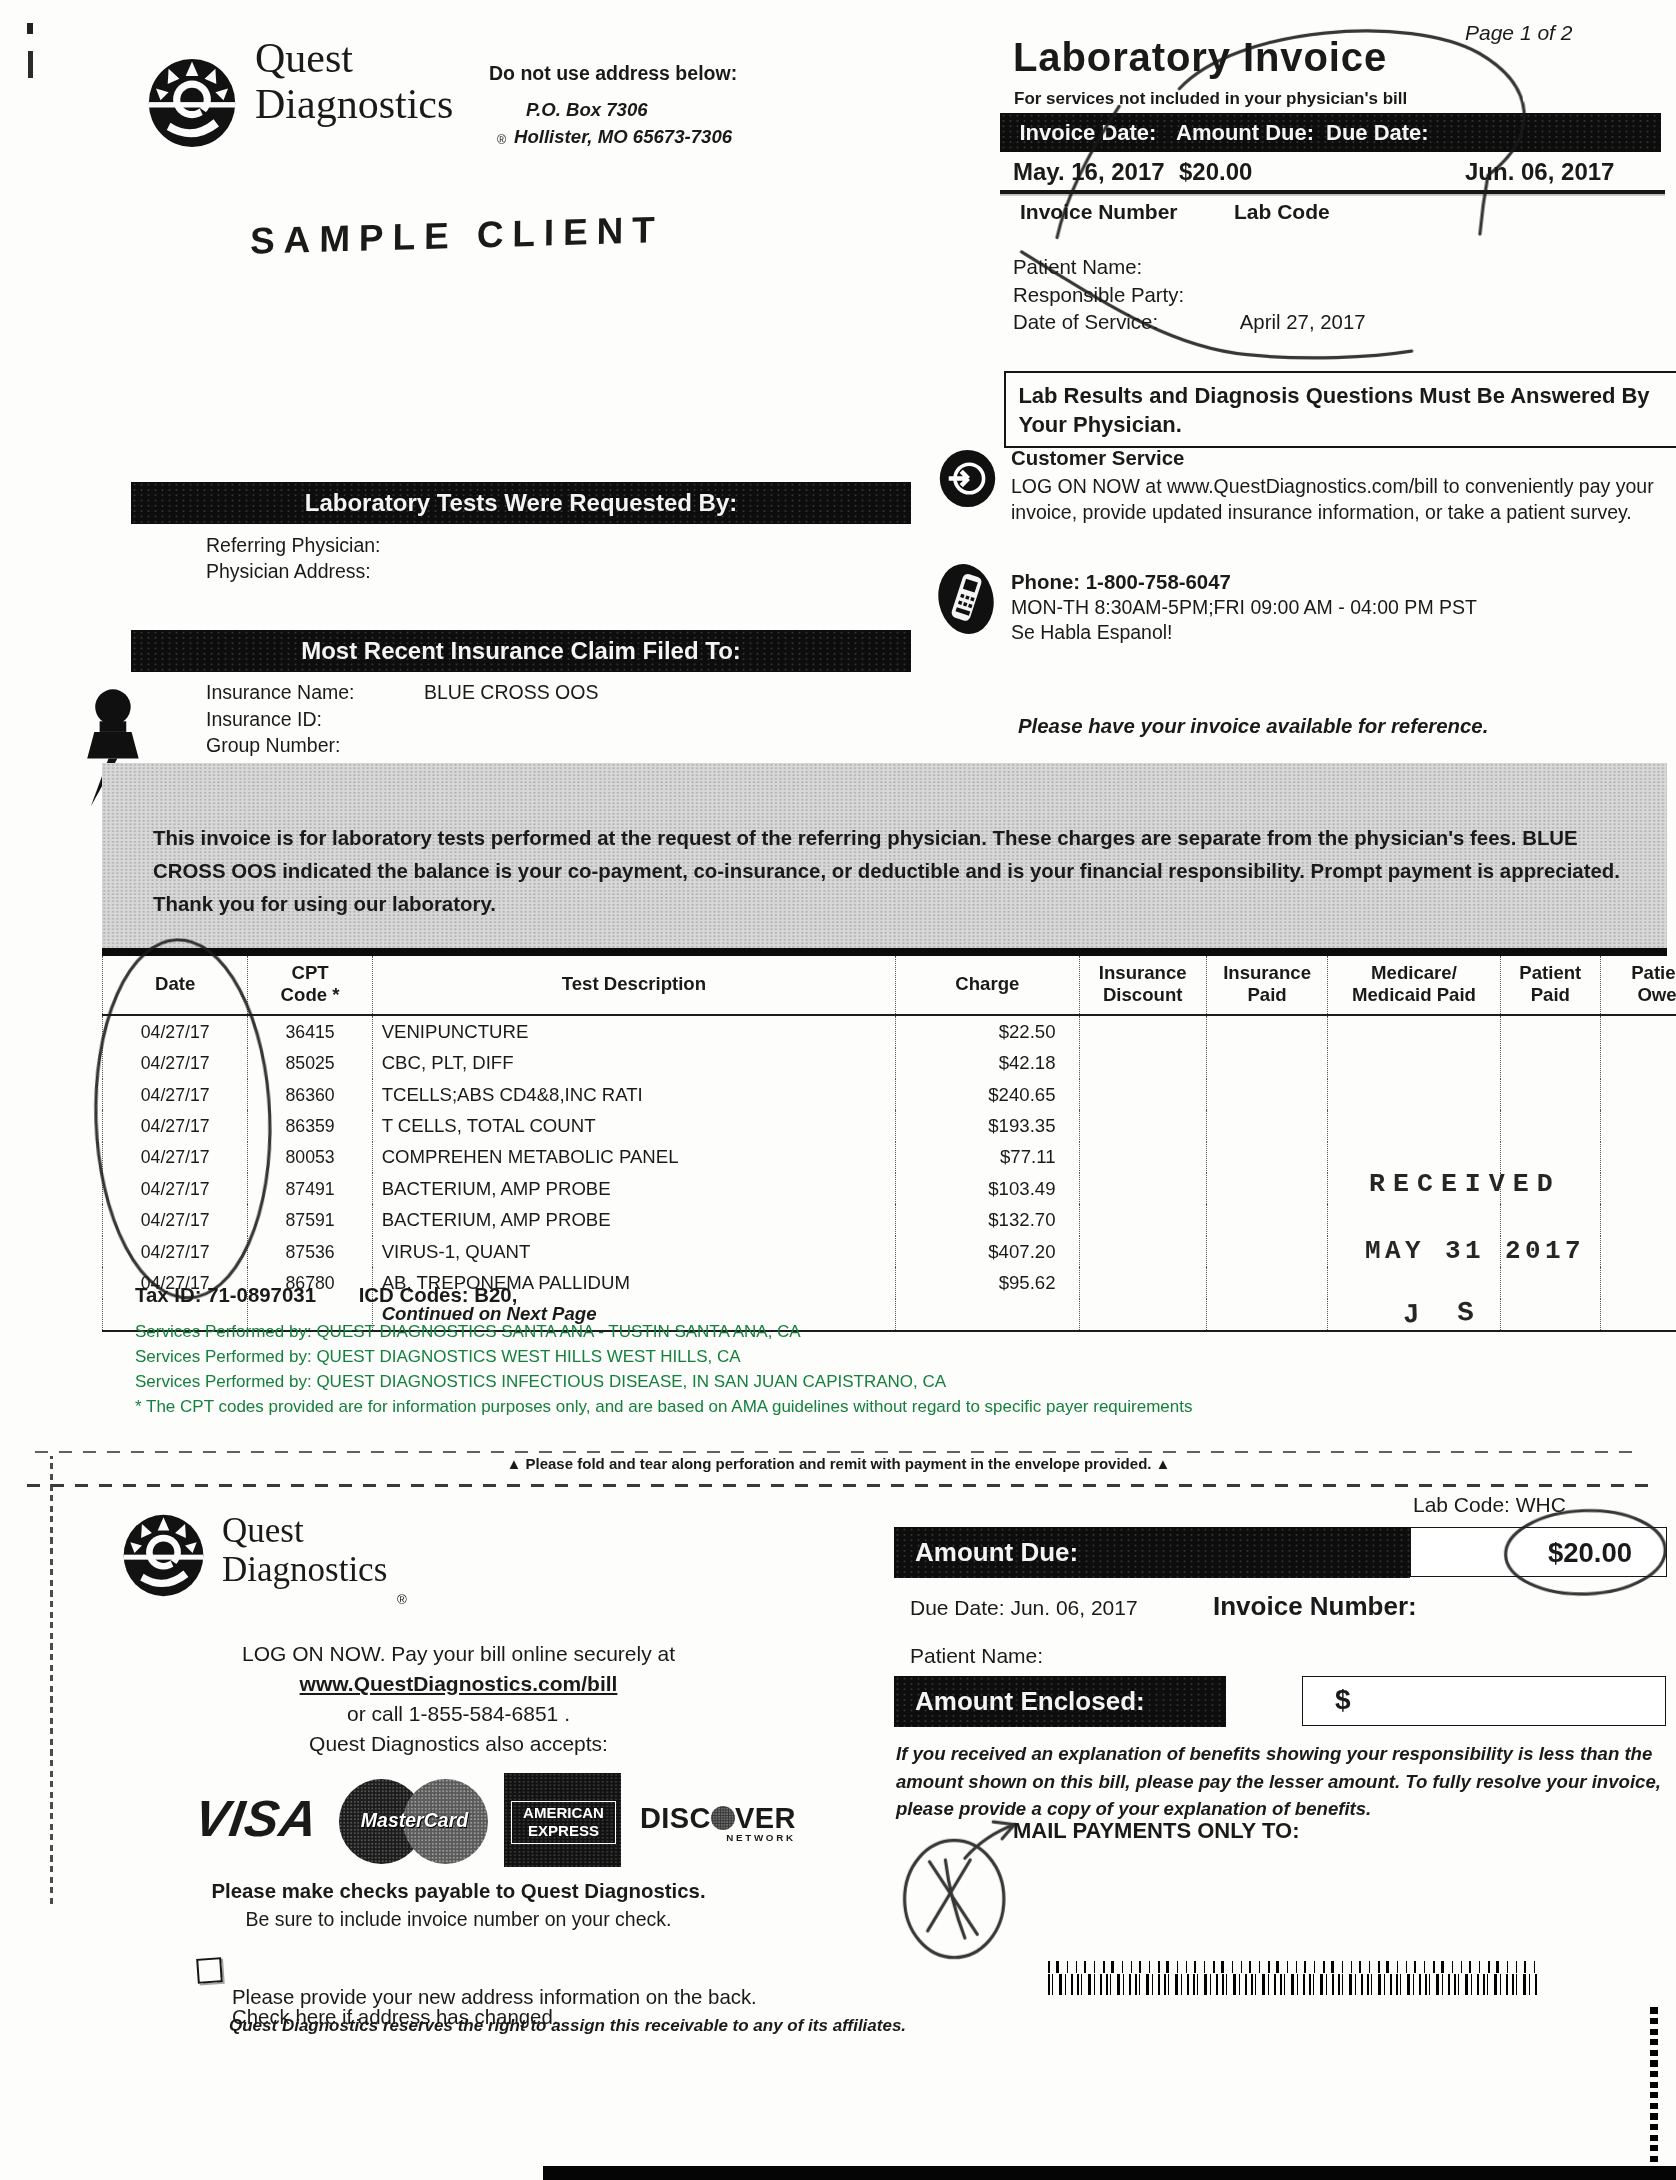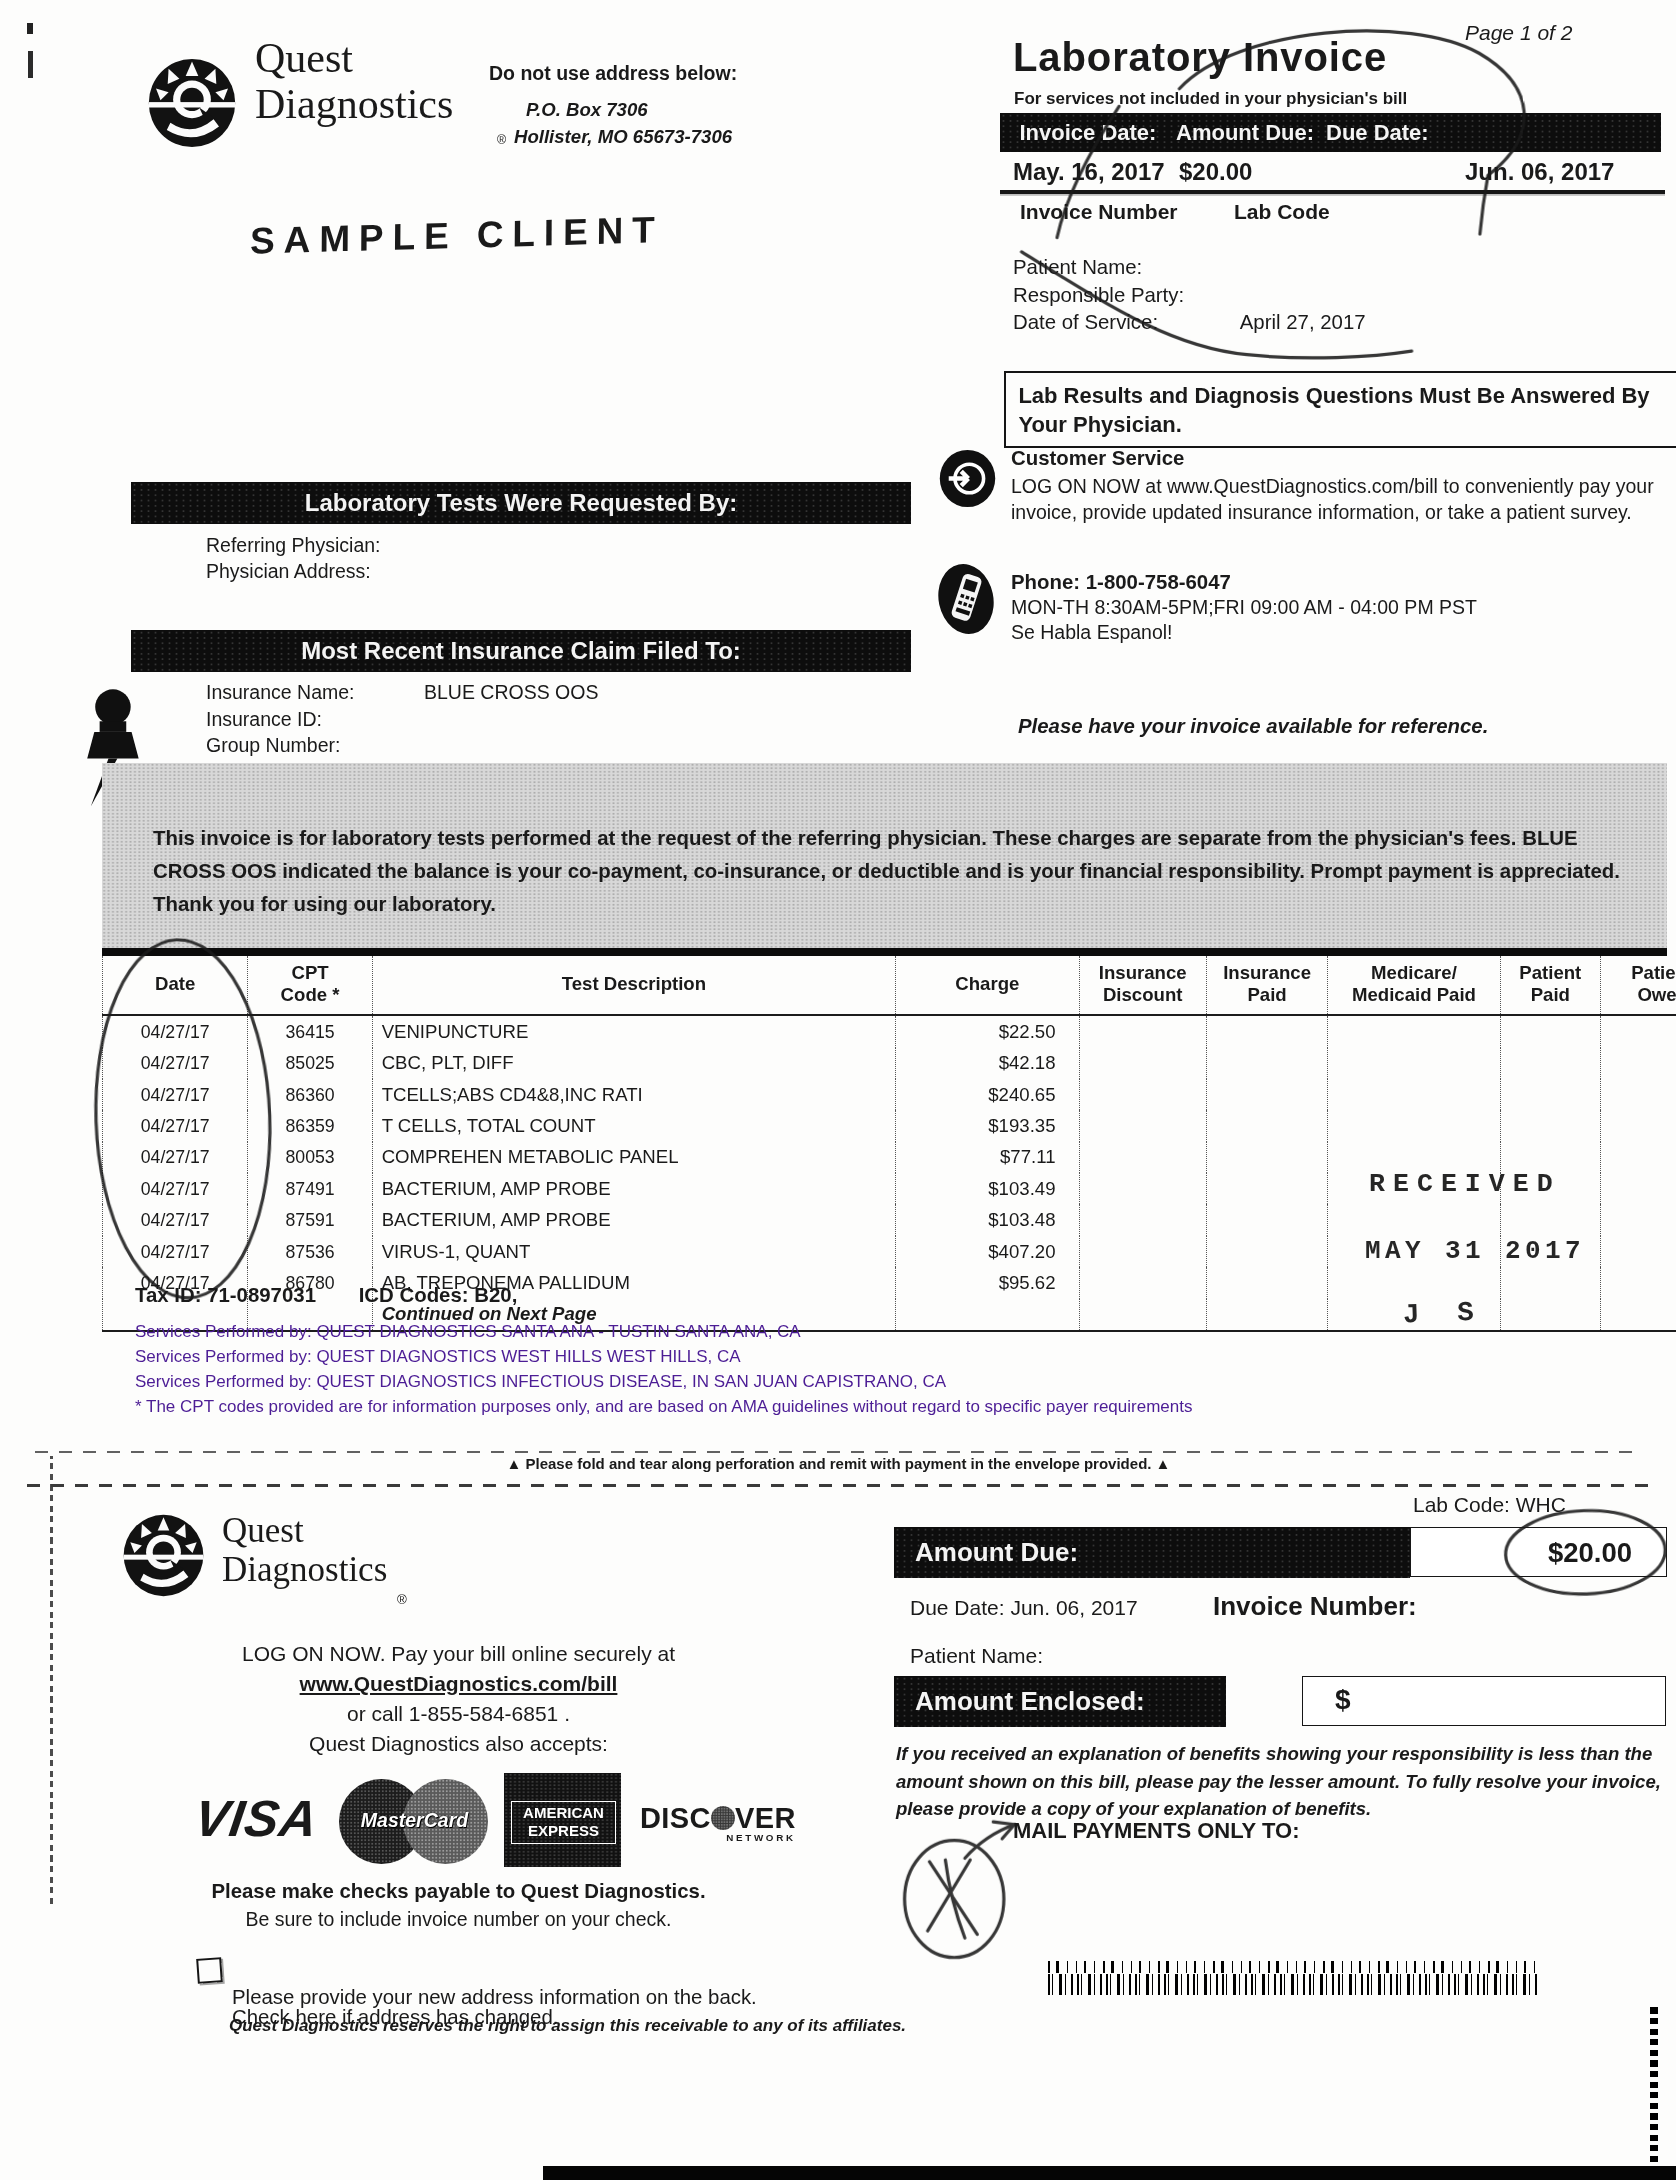--- a/index.html
+++ b/index.html
@@ -254,21 +254,21 @@
             <td></td>
             <td></td>
             <td></td>
             <td></td>
             <td></td>
           </tr>
           <tr>
             <td>04/27/17</td>
             <td>87591</td>
             <td>BACTERIUM, AMP PROBE</td>
-            <td>$103.48</td>
+            <td>$132.70</td>
             <td></td>
             <td></td>
             <td></td>
             <td></td>
             <td></td>
           </tr>
           <tr>
             <td>04/27/17</td>
             <td>87536</td>
             <td>VIRUS-1, QUANT</td>
@@ -306,21 +306,21 @@
   </div>
 
   <div class="abs stamp" style="left:1369px;top:1169px;font-size:26.6px;letter-spacing:8px;">RECEIVED</div>
   <div class="abs stamp" style="left:1365px;top:1236px;font-size:26px;letter-spacing:4.4px;">MAY 31 2017</div>
   <div class="abs stamp" style="left:1403px;top:1298px;font-size:27.5px;letter-spacing:10.6px;transform:rotate(-2deg);">J S</div>
 
   <div class="abs b" style="left:135px;top:1284px;font-size:20.4px;">
     <span>Tax ID: 71-0897031</span>
     <span style="padding-left:37px;">ICD Codes: B20,</span>
   </div>
-  <div class="abs" style="left:135px;top:1319px;font-size:17px;line-height:25px;color:#4c1d95;">
+  <div class="abs" style="left:135px;top:1319px;font-size:17px;line-height:25px;color:#15803d;">
     <div>Services Performed by: QUEST DIAGNOSTICS SANTA ANA - TUSTIN SANTA ANA, CA</div>
     <div>Services Performed by: QUEST DIAGNOSTICS WEST HILLS WEST HILLS, CA</div>
     <div>Services Performed by: QUEST DIAGNOSTICS INFECTIOUS DISEASE, IN SAN JUAN CAPISTRANO, CA</div>
     <div>* The CPT codes provided are for information purposes only, and are based on AMA guidelines without regard to specific payer requirements</div>
   </div>
 
   <div class="abs dashline" style="left:35px;top:1451px;width:1607px;height:1.8px;opacity:.8;"></div>
   <div class="abs ctr b" style="left:0;top:1455px;width:1677px;font-size:15px;">▲ Please fold and tear along perforation and remit with payment in the envelope provided. ▲</div>
   <div class="abs dashline" style="left:26.6px;top:1484px;width:1623px;height:2.7px;"></div>
 

